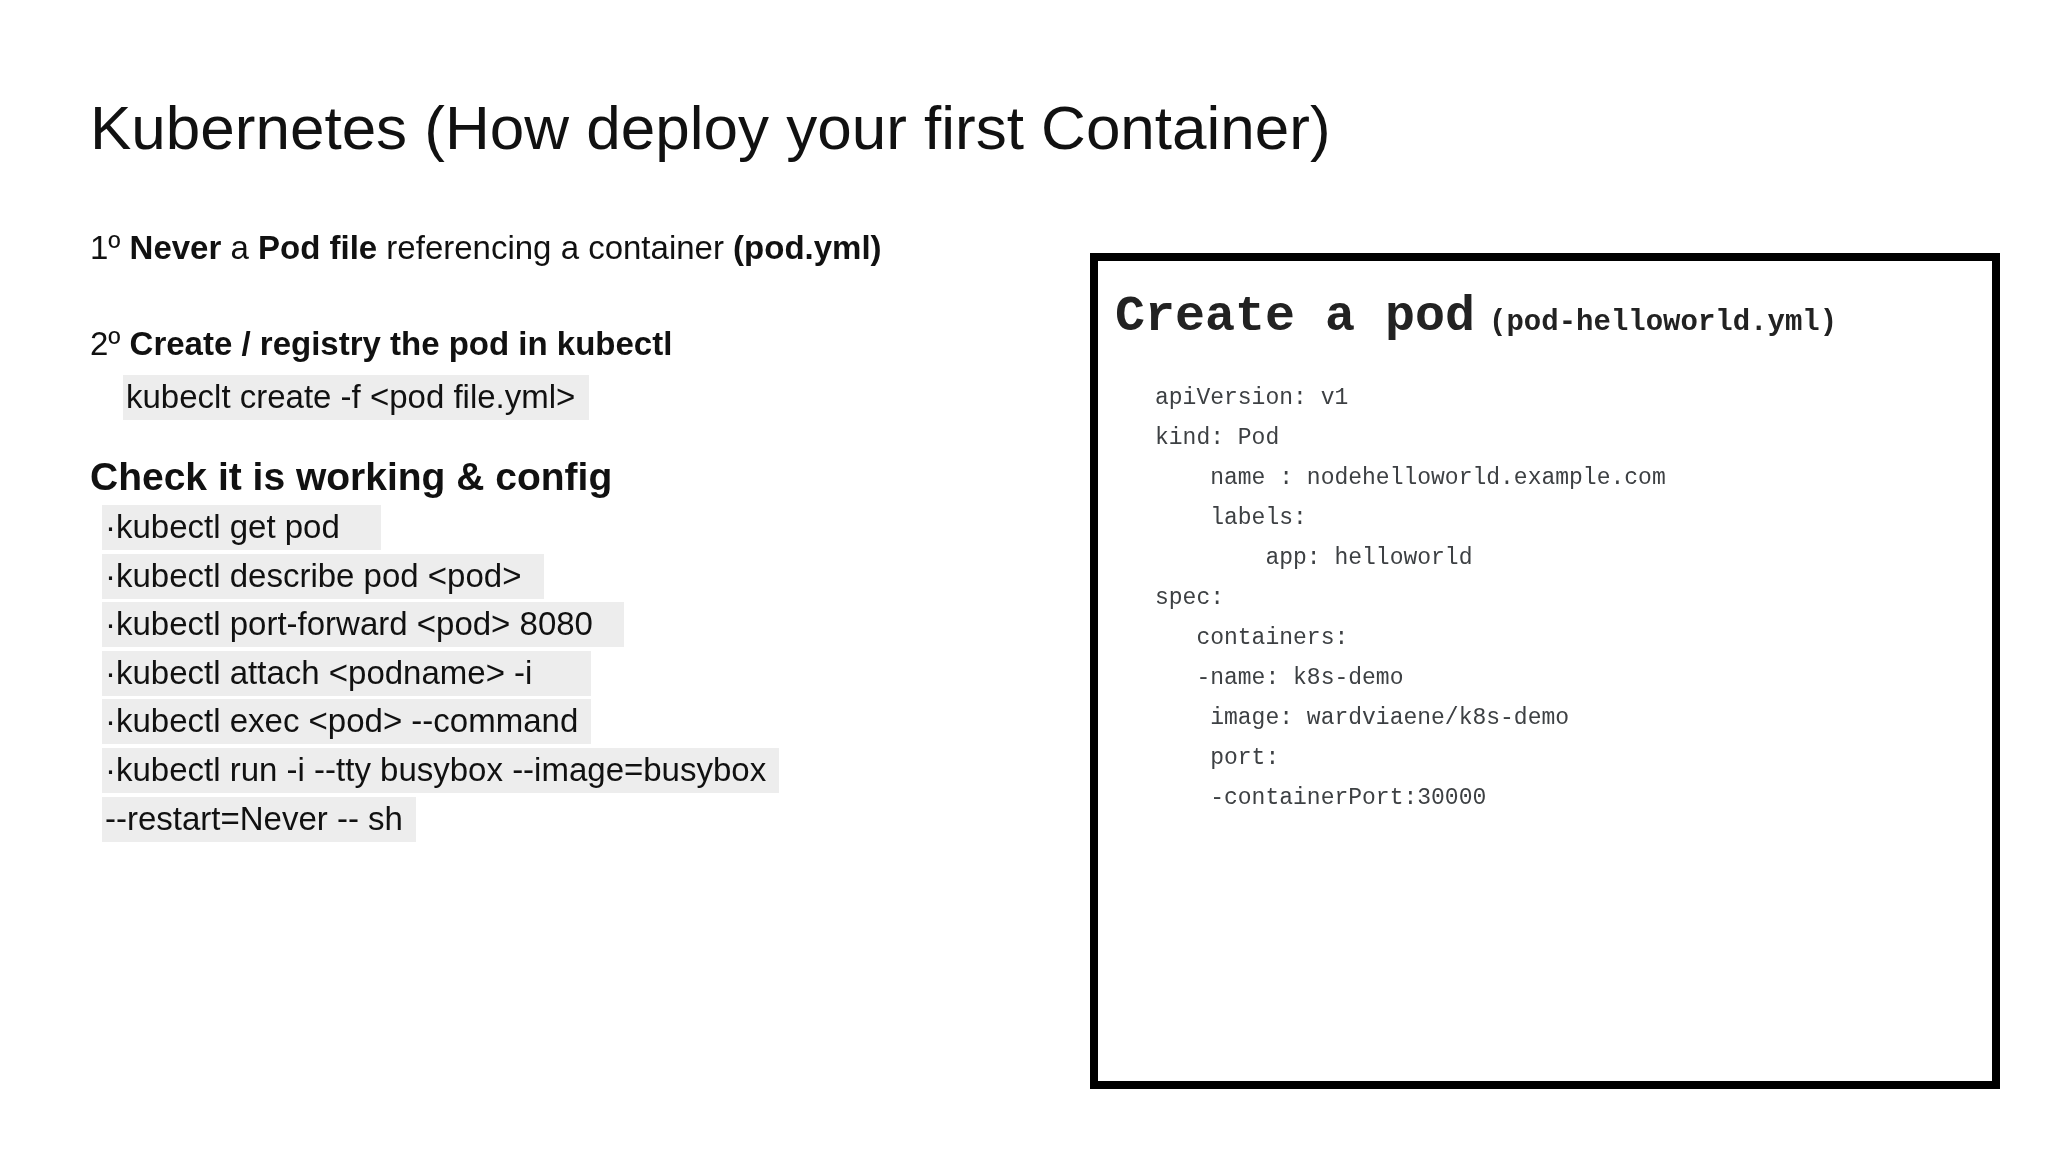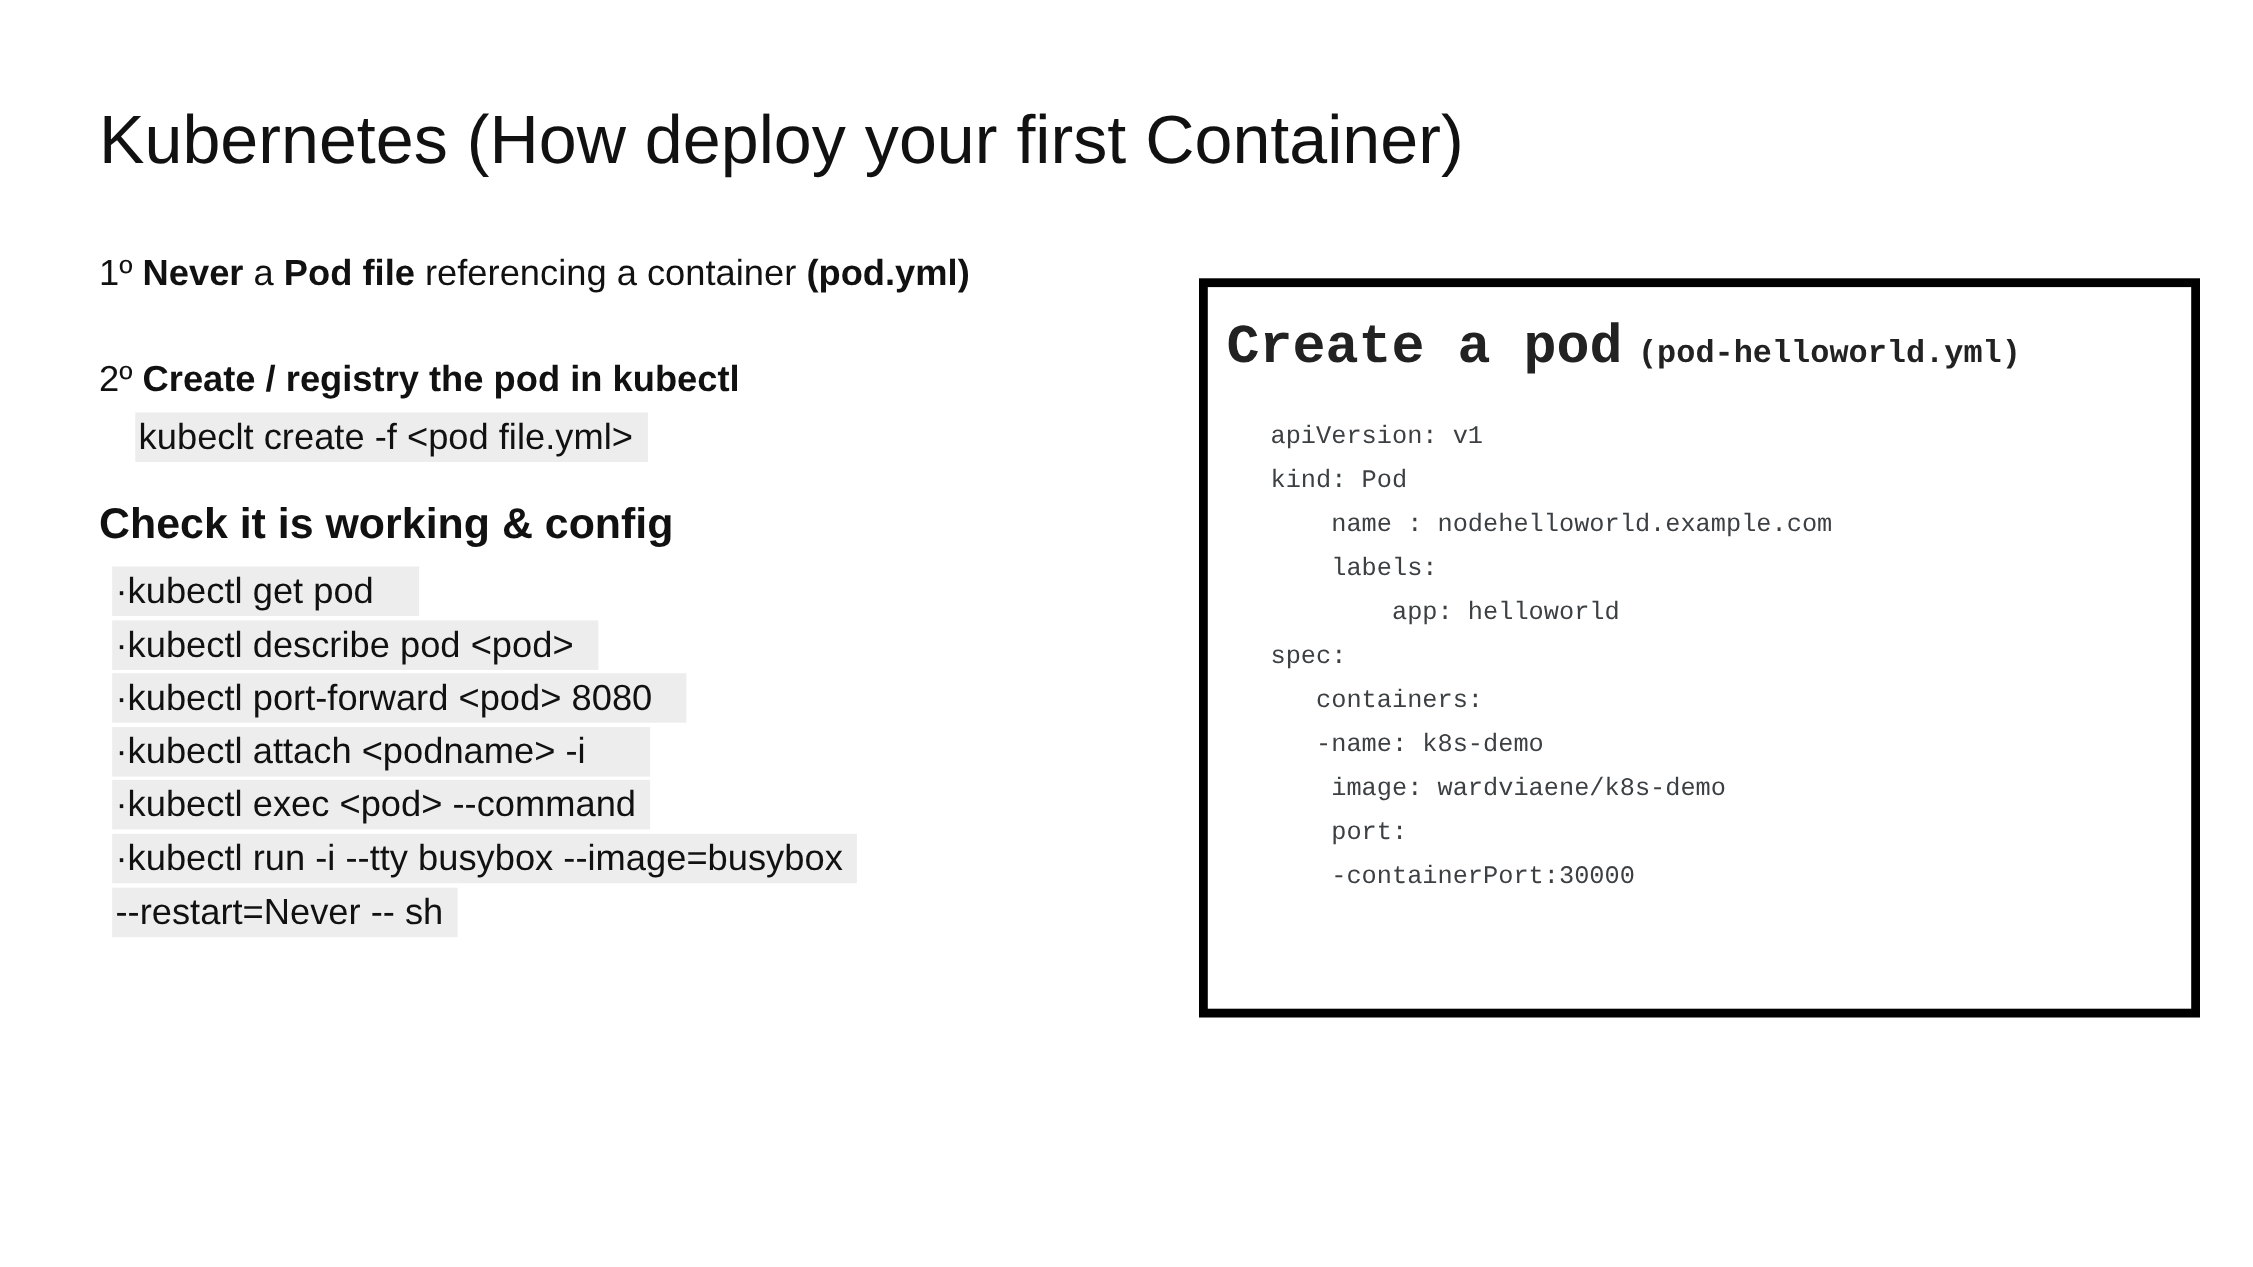--- a/index.html
+++ b/index.html
@@ -51,29 +51,29 @@
   }
 
   .section-heading {
     margin-top: 32px;
     font-size: 39px;
     font-weight: 700;
     line-height: 48px;
     color: var(--ink);
   }
 
-  .cmd-list { margin-top: 12px; padding-left: 12px; }
+  .cmd-list { margin-top: 2px; padding-left: 12px; }
   .cmd-line { height: 48.6px; line-height: 48.6px; white-space: nowrap; }
 
   .code-box {
     position: absolute;
     left: 1090px;
     top: 253px;
     width: 910px;
-    height: 672px;
+    height: 836px;
     border: 8px solid var(--panel-border);
     background: var(--bg);
     padding: 28px 10px 0 17px;
   }
   .code-title {
     font-family: "Liberation Mono", "DejaVu Sans Mono", monospace;
     font-weight: 700;
     color: #222222;
     line-height: 56px;
     white-space: nowrap;

